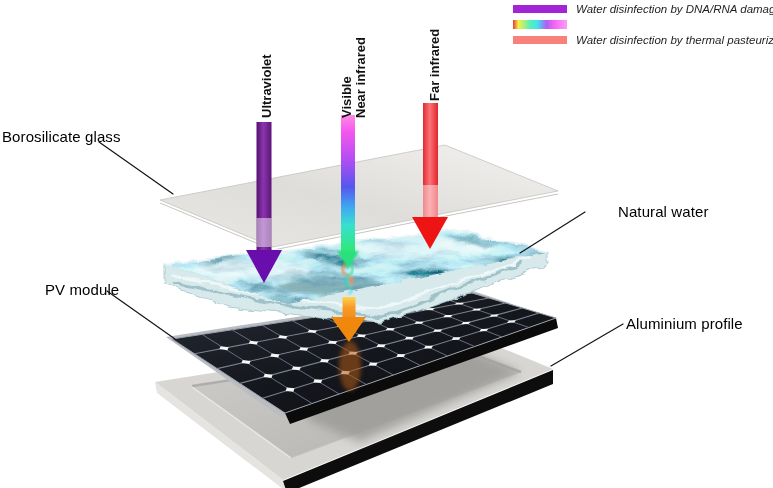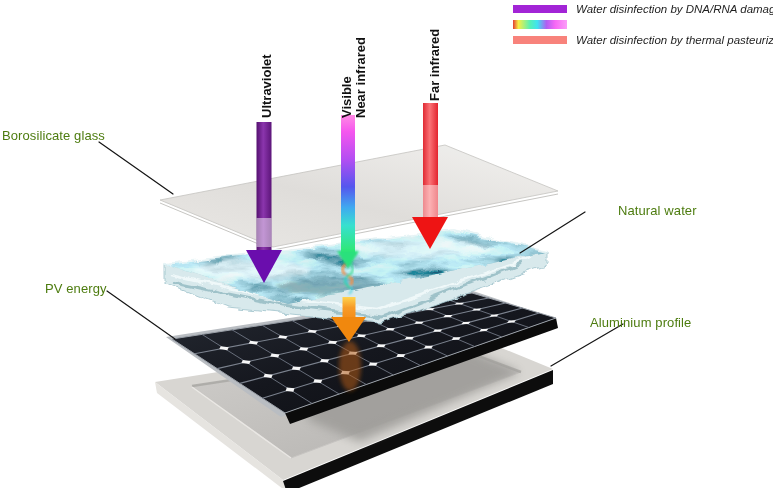--- a/index.html
+++ b/index.html
@@ -1,19 +1,19 @@
 <!DOCTYPE html>
 <html><head>
 <meta charset="utf-8">
 <style>
   html,body{margin:0;padding:0;background:#fff;}
   .stage{position:relative;width:773px;height:488px;background:#ffffff;overflow:hidden;
          font-family:"Liberation Sans",sans-serif;}
   svg{position:absolute;left:0;top:0;}
-  .part-label{position:absolute;font-size:13px;color:#4d7c0f;white-space:nowrap;letter-spacing:.1px;}
+  .part-label{position:absolute;font-size:15px;color:#000000;white-space:nowrap;letter-spacing:.1px;}
   .legend{position:absolute;left:513px;top:1px;}
   .legend-row{display:flex;align-items:center;height:15.5px;white-space:nowrap;}
   .swatch{width:54px;height:8.5px;margin-right:9px;flex:0 0 auto;}
   .swatch-uv{background:#a224d6;}
   .swatch-spectrum{background:linear-gradient(90deg,#e33d35 0%,#f7ef45 10%,#54f0b8 32%,#3fe3f0 45%,#b05ef2 62%,#f768f5 78%,#fb9df8 100%);}
   .swatch-thermal{background:#f8827b;}
   .legend-label{font-style:italic;font-size:11.5px;color:#1f1f1f;}
   .arrow-label{font-weight:bold;font-size:13px;fill:#111;}
 </style>
 </head>
@@ -226,16 +226,16 @@
       <div class="swatch swatch-spectrum"></div>
     </div>
     <div class="legend-row">
       <div class="swatch swatch-thermal"></div>
       <span class="legend-label">Water disinfection by thermal pasteurization</span>
     </div>
   </div>
 
   <div class="part-label" style="left:2px;top:128px;">Borosilicate glass</div>
   <div class="part-label" style="left:618px;top:203px;">Natural water</div>
-  <div class="part-label" style="left:45px;top:281px;">PV energy</div>
-  <div class="part-label" style="left:590px;top:315px;">Aluminium profile</div>
+  <div class="part-label" style="left:45px;top:281px;">PV module</div>
+  <div class="part-label" style="left:626px;top:315px;">Aluminium profile</div>
 
 </div>
 
 </body></html>

